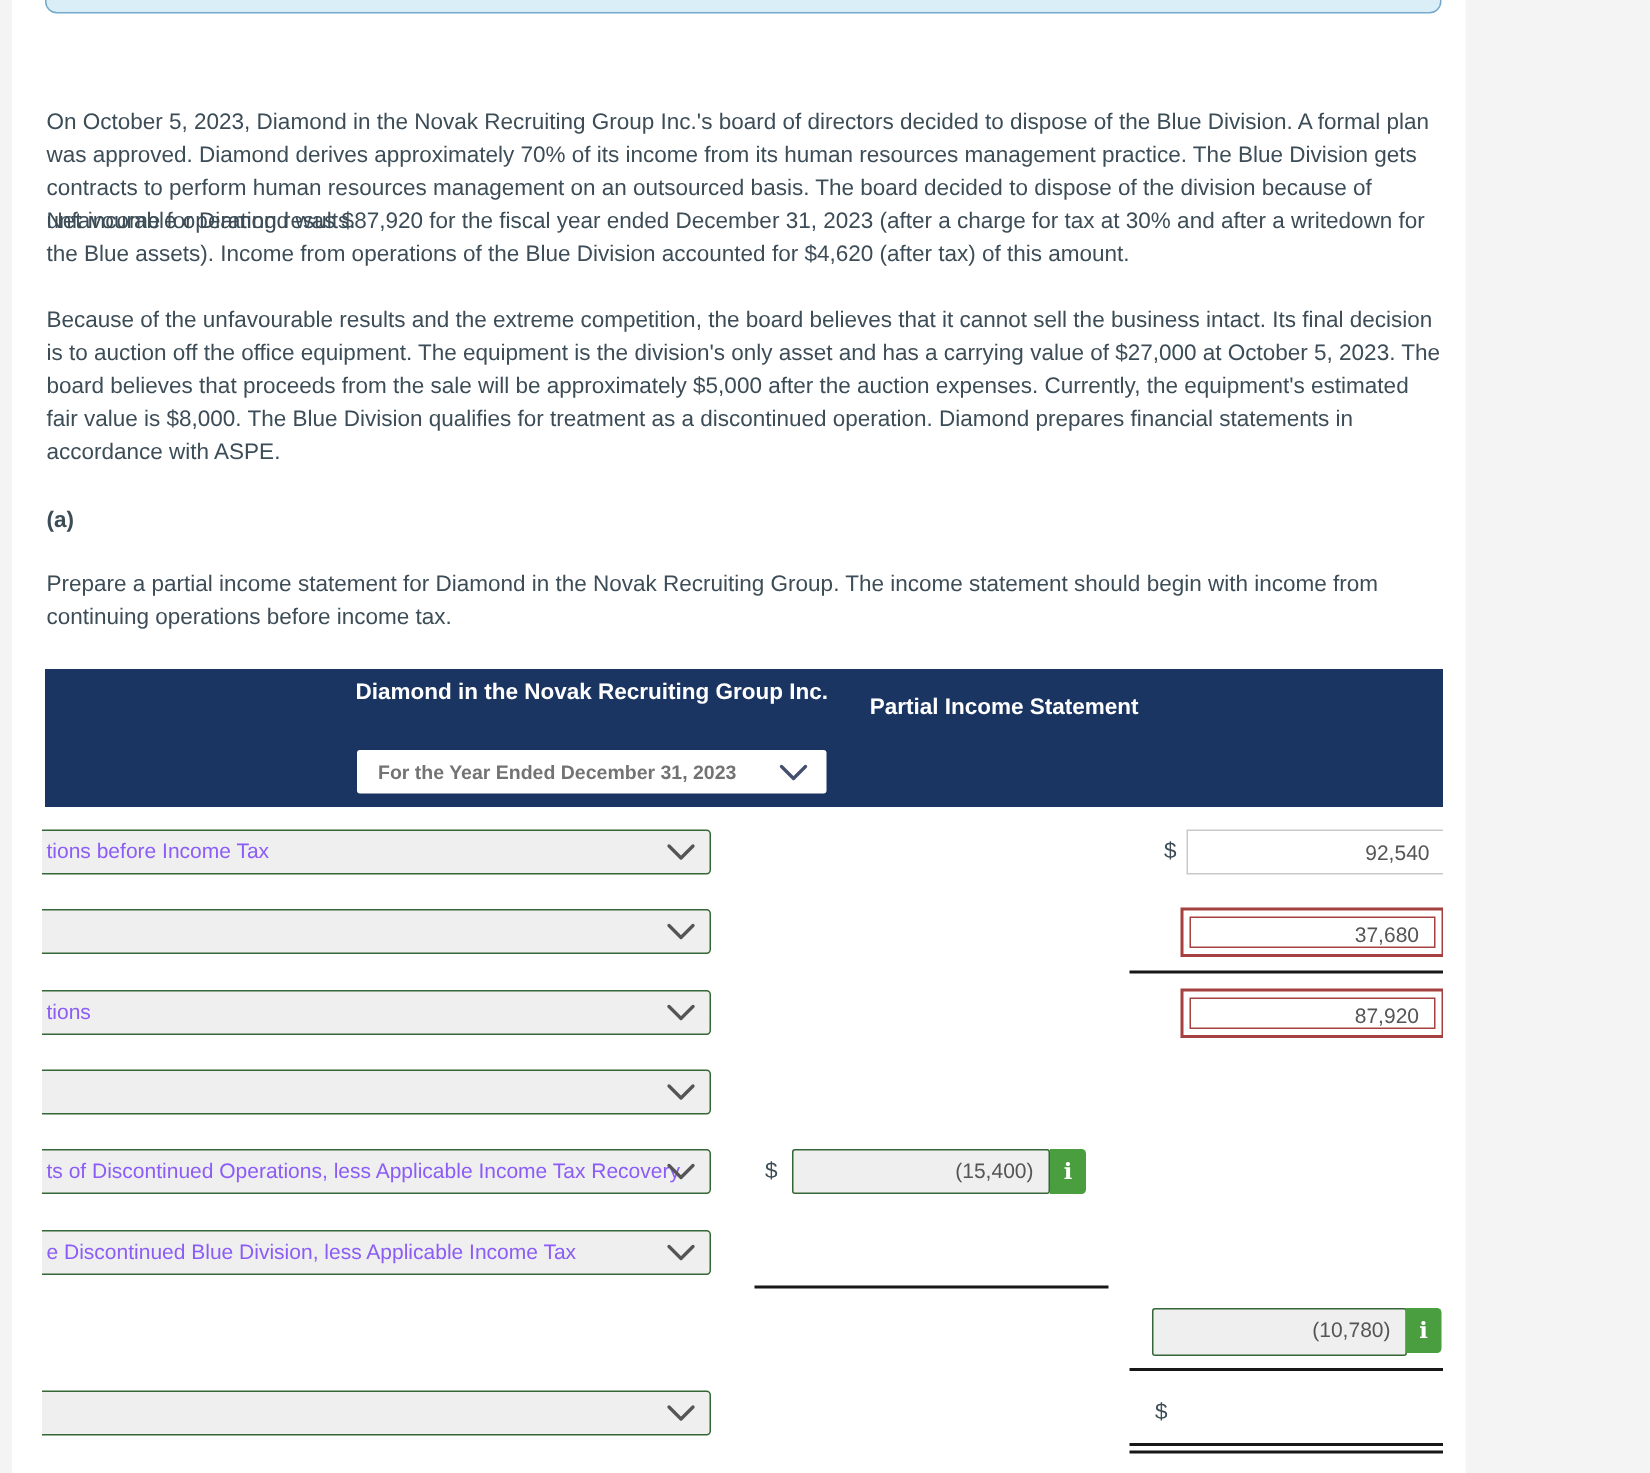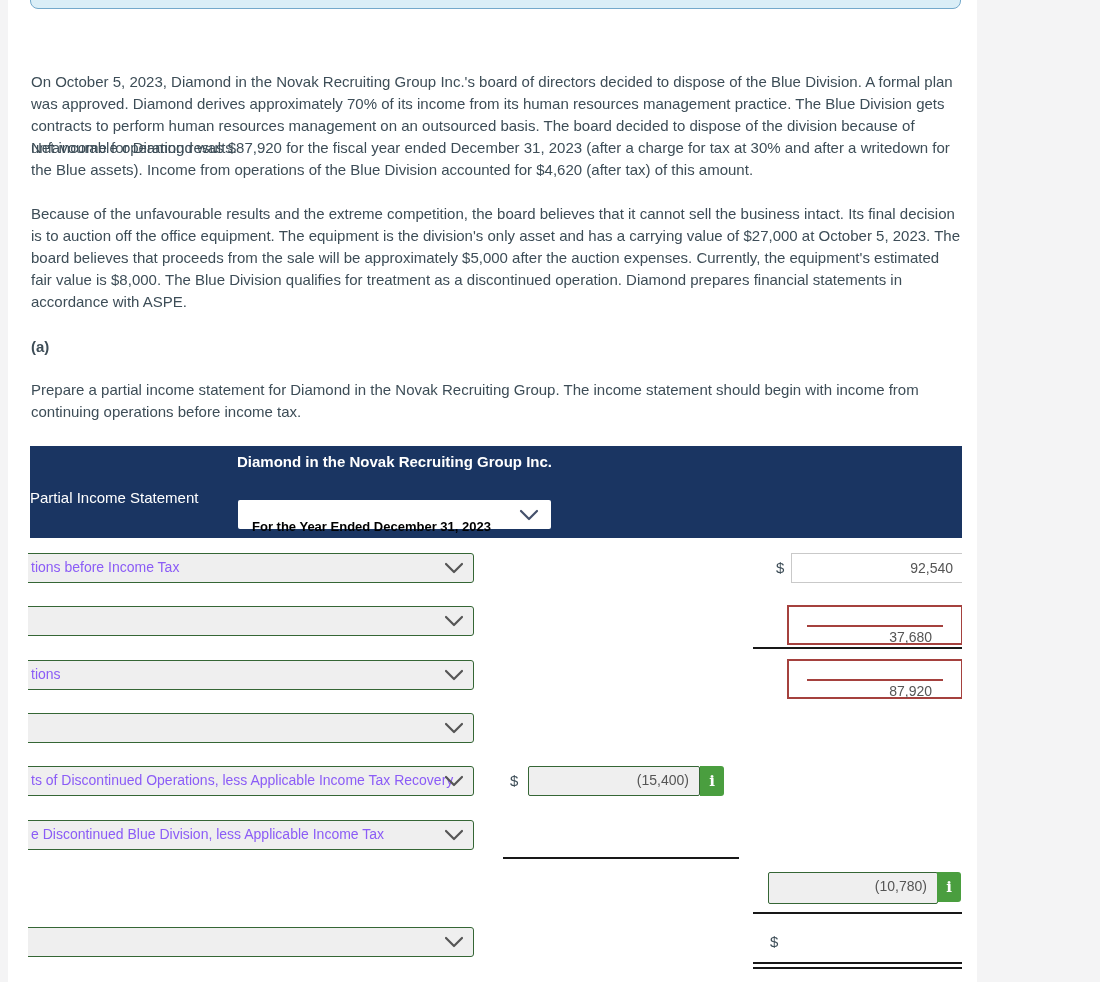--- a/index.html
+++ b/index.html
@@ -10,44 +10,44 @@
   }
   .panel{position:absolute;left:8px;top:0;width:969px;height:982px;background:#ffffff;}
   .banner{position:absolute;left:30px;top:-22px;width:929px;height:29px;background:#daeef7;
     border:1px solid #74a9cb;border-radius:8px;}
   .para{position:absolute;left:31px;width:932px;font-size:15px;line-height:22px;color:#3d4d57;}
   .para.bold{font-weight:bold;}
   .p1{top:27px;margin-top:44px;} .p2{top:137px;} .p3{top:203px;} .pa{top:336px;} .p5{top:379px;}
 
   .stmt-header{position:absolute;left:30px;top:446px;width:932px;height:92px;background:#1a3562;}
   .hdr-company{position:absolute;left:0;top:7px;width:729px;text-align:center;color:#fff;font-weight:bold;font-size:15px;}
-  .hdr-title{position:absolute;left:0;top:43px;width:729px;text-align:left;color:#fff;font-weight:normal;font-size:15px;}
+  .hdr-title{position:absolute;left:0;top:17px;width:729px;text-align:right;color:#fff;font-weight:bold;font-size:15px;}
   .hdr-select{position:absolute;left:208px;top:54px;width:313px;height:29px;background:#fff;border-radius:2px;
     cursor:pointer;}
-  .hdr-select-label{position:absolute;left:14px;top:0;line-height:29px;font-size:13px;font-weight:bold;color:#000000;white-space:nowrap;margin-top:12px;}
+  .hdr-select-label{position:absolute;left:14px;top:0;line-height:29px;font-size:13px;font-weight:bold;color:#737373;white-space:nowrap;}
   .hdr-select .chev{position:absolute;right:12px;top:9px;}
 
   .formwrap{position:absolute;left:28px;top:545px;width:934px;height:437px;overflow:hidden;}
 
   .acct{position:absolute;left:-200px;width:646px;height:30px;background:#efefef;
     border:1.5px solid #356635;border-radius:3px;box-sizing:border-box;cursor:pointer;overflow:hidden;}
   .acct-label{position:absolute;left:202px;top:0;line-height:27px;font-size:14px;color:#8b5cf6;white-space:nowrap;}
   .acct .chev{position:absolute;right:9px;top:8px;}
 
   .chev{width:20px;height:12px;display:block;}
   .chev polyline{fill:none;stroke:#555;stroke-width:2.2px;stroke-linecap:round;stroke-linejoin:round;}
   .hdr-select .chev polyline{stroke:#44506b;}
 
   .dollar{position:absolute;height:30px;line-height:30px;font-size:15px;color:#3d4d57;}
 
   .amt{position:absolute;box-sizing:border-box;font-size:14px;color:#555;
     text-align:right;}
   .amt-plain{background:#fff;border:1px solid #c9c9c9;line-height:28px;padding-right:10px;}
   .amt-filled{background:#efefef;border:1.5px solid #356635;border-radius:2px;line-height:27px;padding-right:10px;}
-  .amt-err{background:#fff;border:2px solid #a5413e;padding:18px;}
+  .amt-err{background:#fff;border:2px solid #a5413e;padding:4px;}
   .amt-err .inner{border:1px solid #a5413e;height:100%;box-sizing:border-box;
     text-align:right;padding-right:10px;line-height:22px;color:#555;font-size:14px;}
 
   .badge{position:absolute;width:24px;height:30px;background:#4a9e3f;border-radius:0 3px 3px 0;
     text-align:center;cursor:pointer;}
   .badge span{display:inline-block;color:#fff;font-family:"DejaVu Serif",serif;font-weight:bold;
     font-size:15px;line-height:30px;}
 
   .rule{position:absolute;background:#181818;height:2px;}
   .dblrule{position:absolute;height:7px;box-sizing:border-box;

